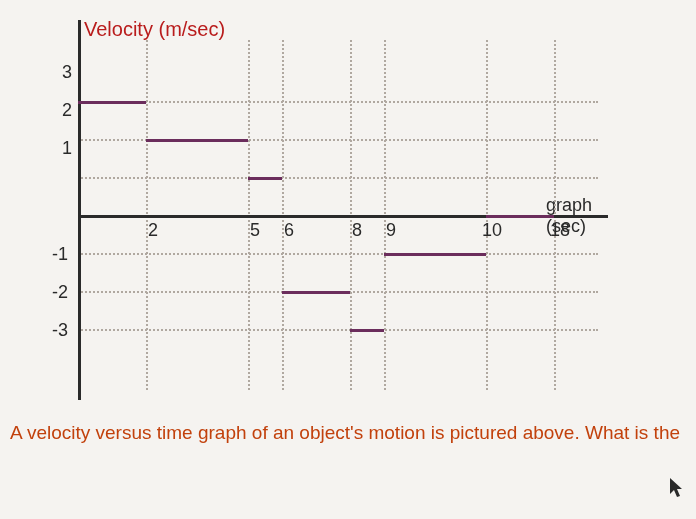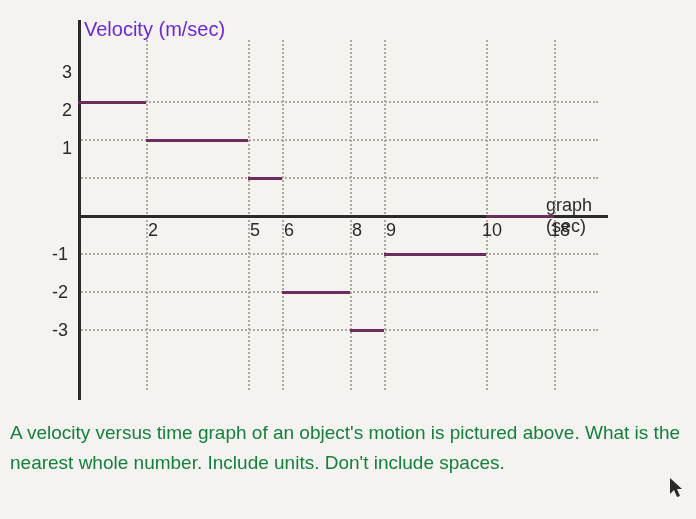--- a/index.html
+++ b/index.html
@@ -16,21 +16,21 @@
       top: 10px;
       left: 30px;
       width: 580px;
       height: 390px;
     }
     .y-axis-label {
       position: absolute;
       top: 8px;
       left: 54px;
       font-size: 20px;
-      color: #6d28d9;
+      color: #b91c1c;
       font-weight: 500;
     }
     .x-axis-label {
       position: absolute;
       top: 185px;
       left: 516px;
       font-size: 18px;
       color: #2a2a2a;
       font-weight: 500;
     }
@@ -85,21 +85,21 @@
       position: absolute;
       height: 3px;
       background: #6b2d5c;
     }
     .question-text {
       position: absolute;
       top: 418px;
       left: 10px;
       right: 8px;
       font-size: 19px;
-      color: #15803d;
+      color: #c2410c;
       line-height: 1.6;
     }
     .cursor {
       position: absolute;
       top: 478px;
       left: 670px;
       font-size: 18px;
     }
   </style>
 </head>
@@ -149,20 +149,19 @@
   <div class="x-tick" style="top:210px; left:220px">5</div>
   <div class="x-tick" style="top:210px; left:254px">6</div>
   <div class="x-tick" style="top:210px; left:322px">8</div>
   <div class="x-tick" style="top:210px; left:356px">9</div>
   <div class="x-tick" style="top:210px; left:452px">10</div>
   <div class="x-tick" style="top:210px; left:520px">18</div>
 </div>
 
 <div class="question-text">
   <div>A velocity versus time graph of an object's motion is pictured above. What is the</div>
-  <div>nearest whole number. Include units. Don't include spaces.</div>
 </div>
 
 <div class="cursor">
   <svg width="16" height="20" viewBox="0 0 16 20">
       <path d="M0 0 L0 16 L4 12 L7 19 L10 18 L7 11 L12 11 Z" fill="#2a2a2a"></path>
     </svg>
 </div>
 
 </body></html>

